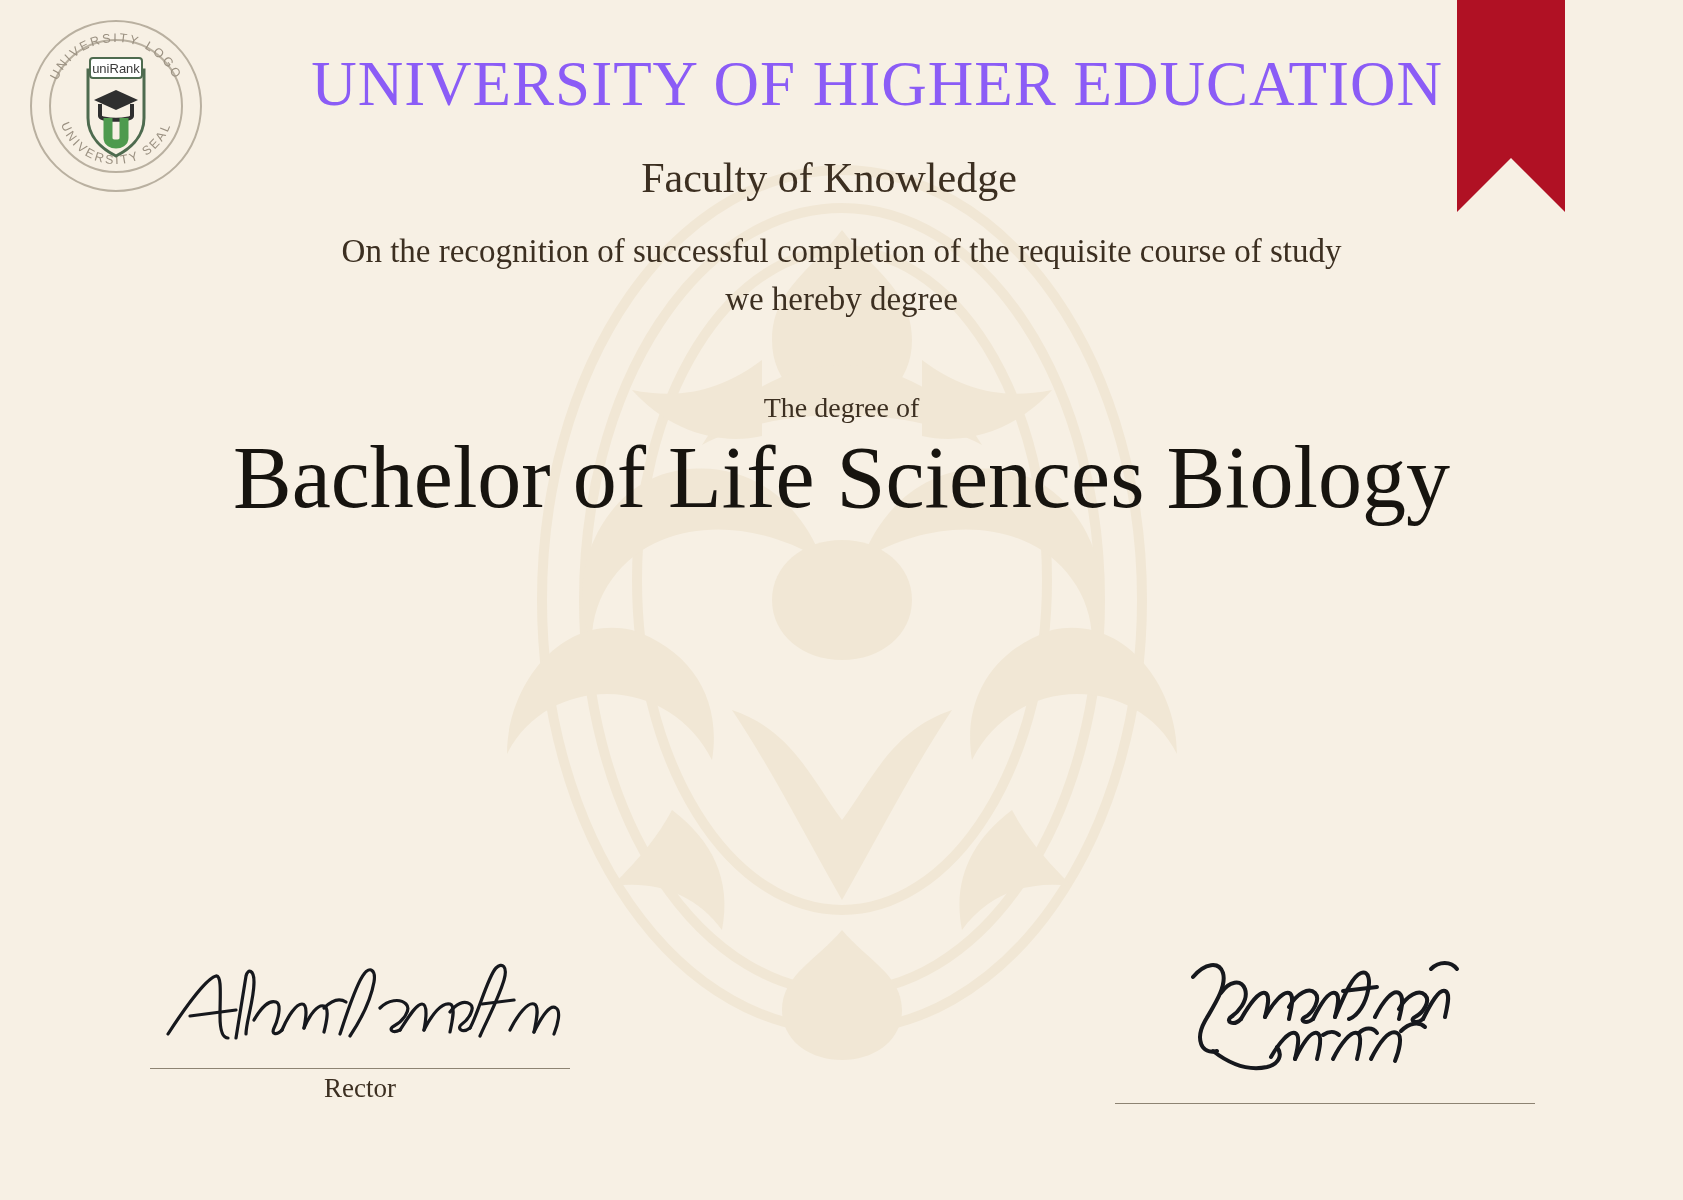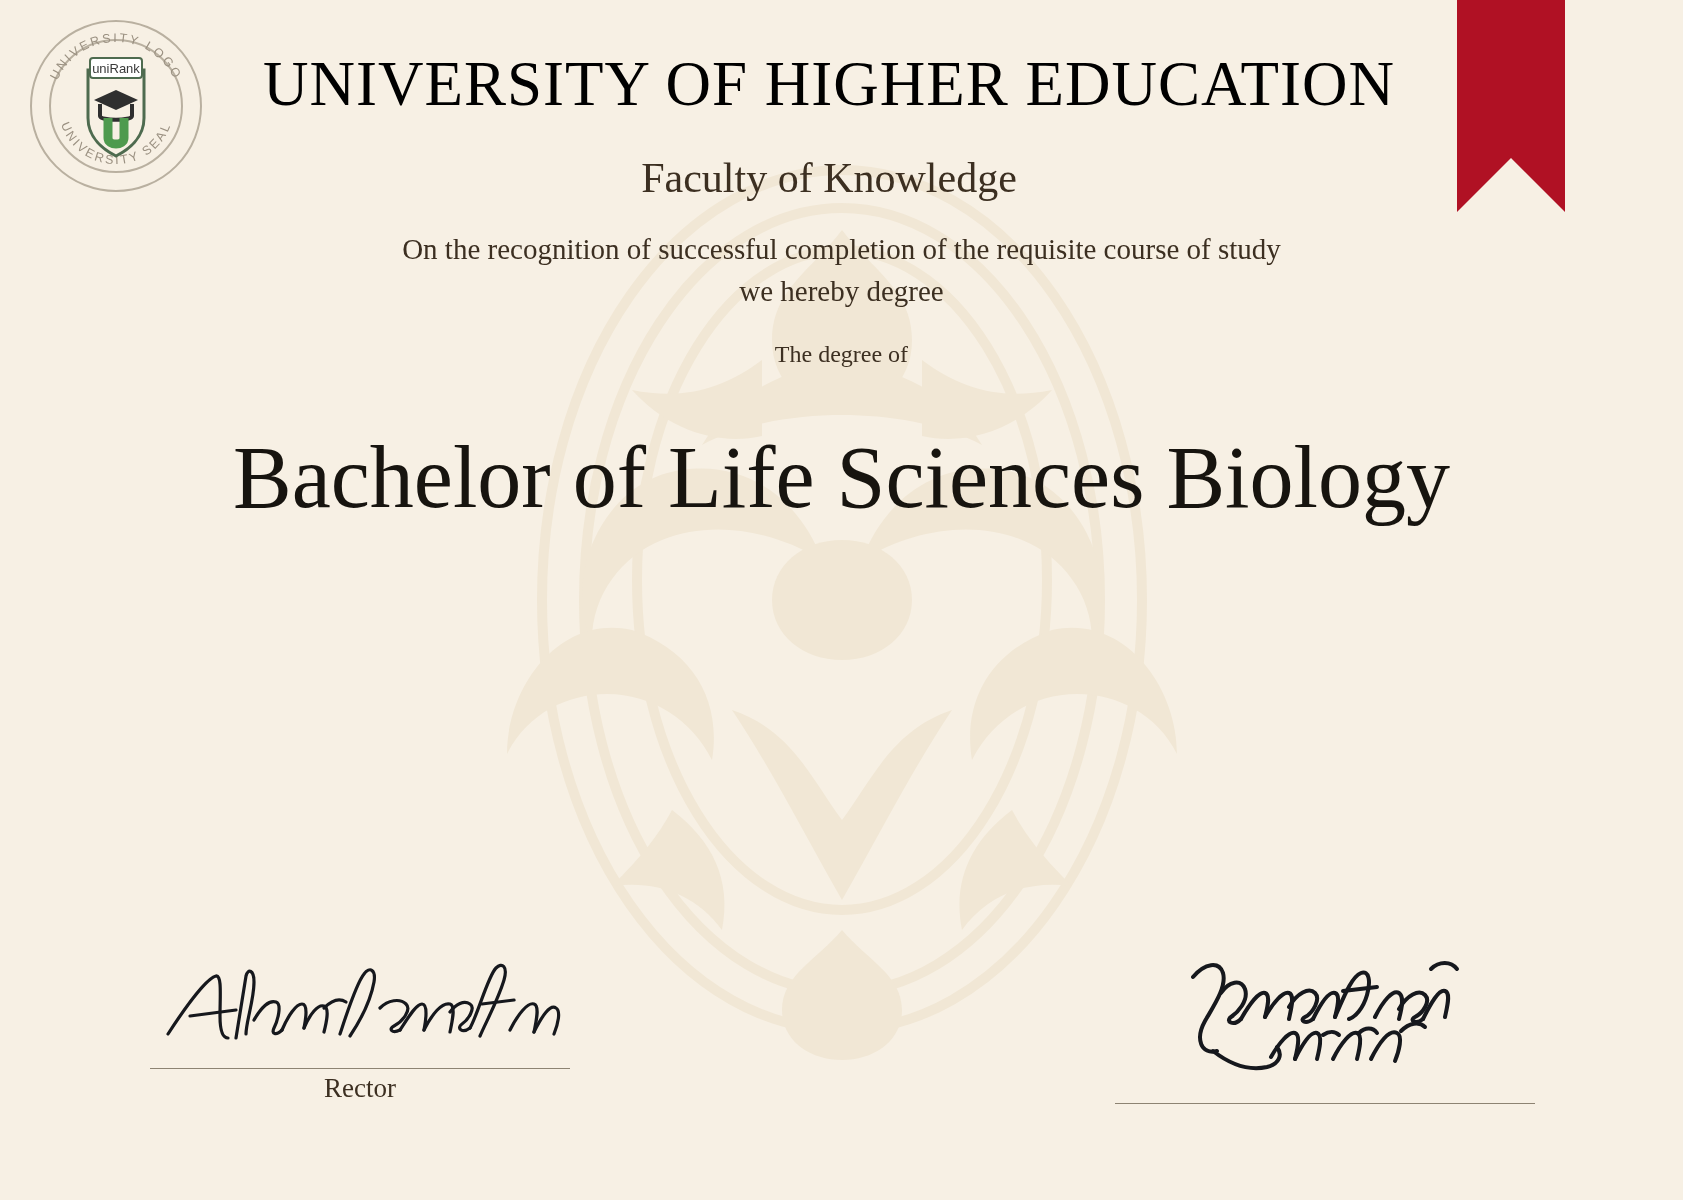--- a/index.html
+++ b/index.html
@@ -54,44 +54,45 @@
     position: absolute;
     left: 215px;
     right: 240px;
     top: 52px;
     text-align: center;
   }
   .uni-name {
     font-size: 63px;
     letter-spacing: 1px;
     line-height: 1.02;
-    color: #000000;
+    color: #8b5cf6;
     white-space: nowrap;
+    text-align: right;
   }
   .faculty {
     margin-top: 38px;
     font-size: 42px;
     color: #3c2f21;
   }
 
   .body-block {
     position: absolute;
     left: 0;
     right: 0;
     top: 228px;
     text-align: center;
   }
   .confer-line {
-    font-size: 29px;
+    font-size: 33px;
     line-height: 1.45;
     color: #3c2f21;
   }
   .degree-of {
-    margin-top: 29px;
-    font-size: 24px;
+    margin-top: 68px;
+    font-size: 28px;
     color: #3c2f21;
   }
   .degree-title {
     position: absolute;
     left: 0;
     right: 0;
     top: 430px;
     text-align: center;
     font-size: 88px;
     line-height: 1.1;

